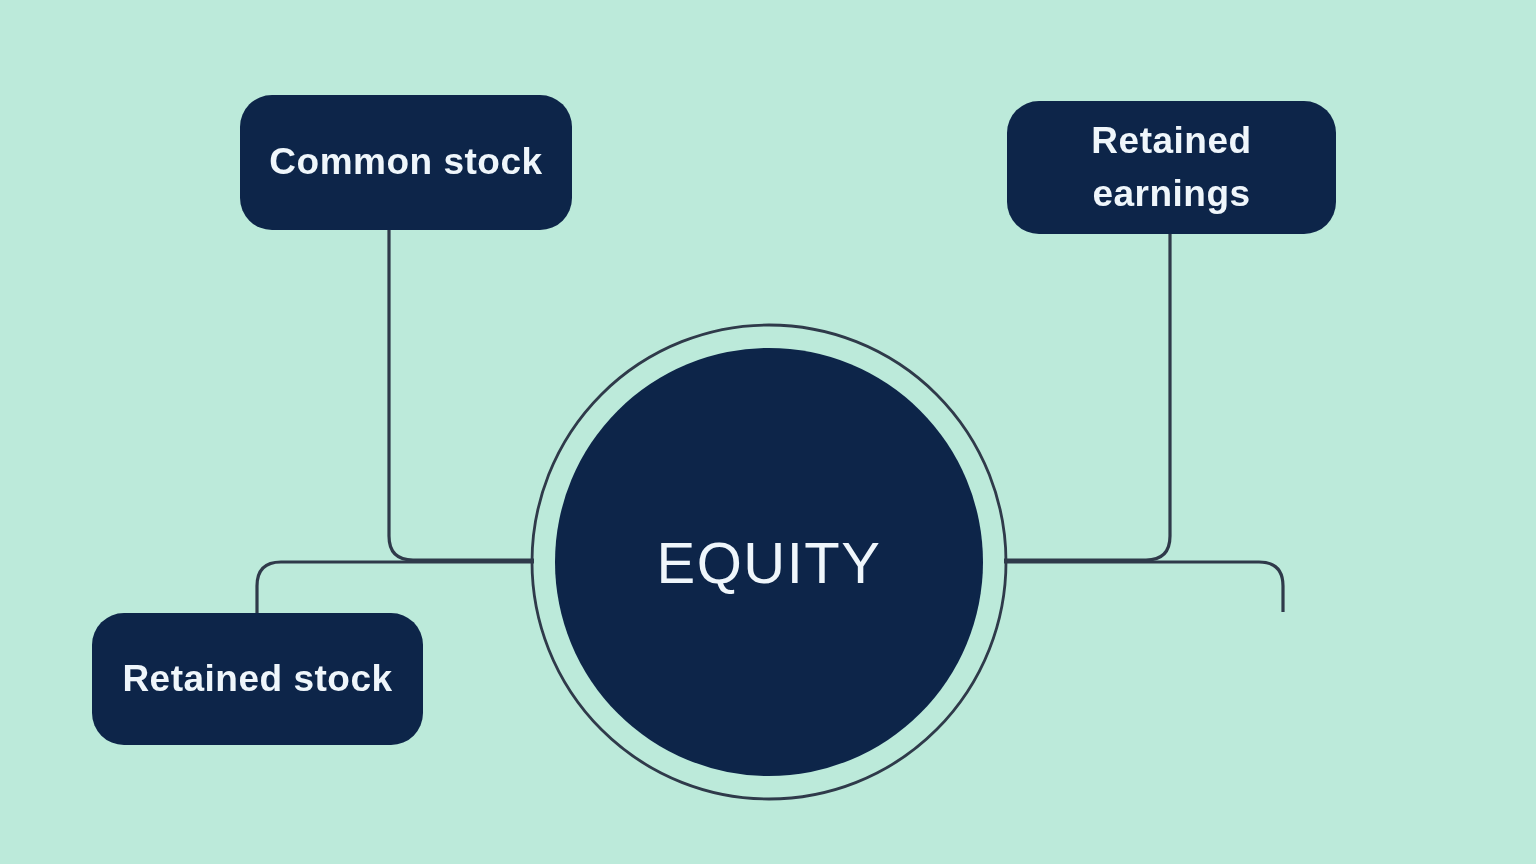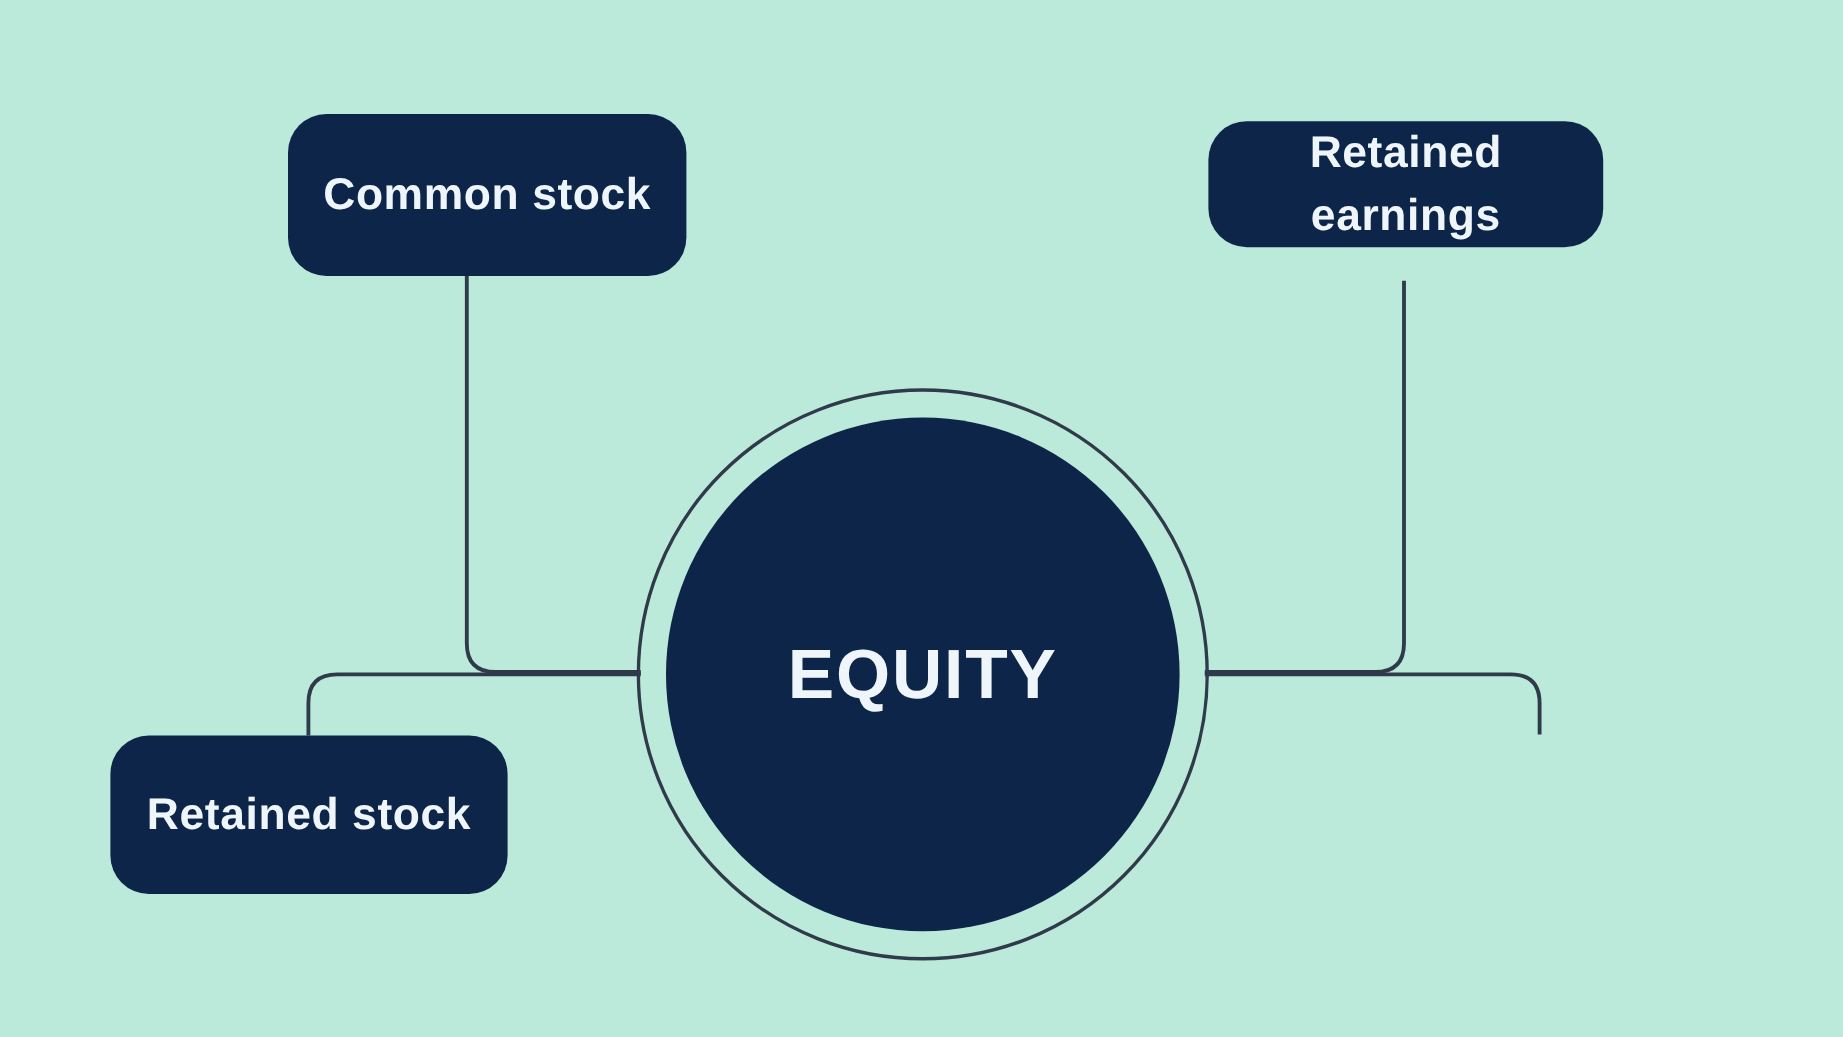--- a/index.html
+++ b/index.html
@@ -44,34 +44,34 @@
     justify-content:center;
     text-align:center;
     font-weight:700;
     font-size:37px;
     line-height:1.42;
     letter-spacing:0.5px;
     padding:0 18px;
     box-sizing:border-box;
   }
   .node-common-stock   {left:240px; top:95px;  width:332px; height:135px;text-align:center;}
-  .node-retained       {left:1007px;top:101px; width:329px; height:105px;}
+  .node-retained       {left:1007px;top:101px; width:329px; height:133px;}
   .node-treasury       {left:92px;  top:613px; width:331px; height:132px;}
   .node-apic           {left:1118px;top:612px; width:332px; height:133px; font-size:35px;}
   .center-circle{
     position:absolute;
     left:555px; top:348px;
     width:428px; height:428px;
     border-radius:50%;
     background:var(--node-fill);
     color:var(--text);
     display:flex;
     align-items:center;
     justify-content:center;
-    font-weight:700;
+    font-weight:400;
     font-size:58px;
     letter-spacing:1.5px;
   }
 </style>
 </head>
 <body>
 
 <div class="canvas">
 
   <svg class="layer" viewBox="0 0 1536 864">

